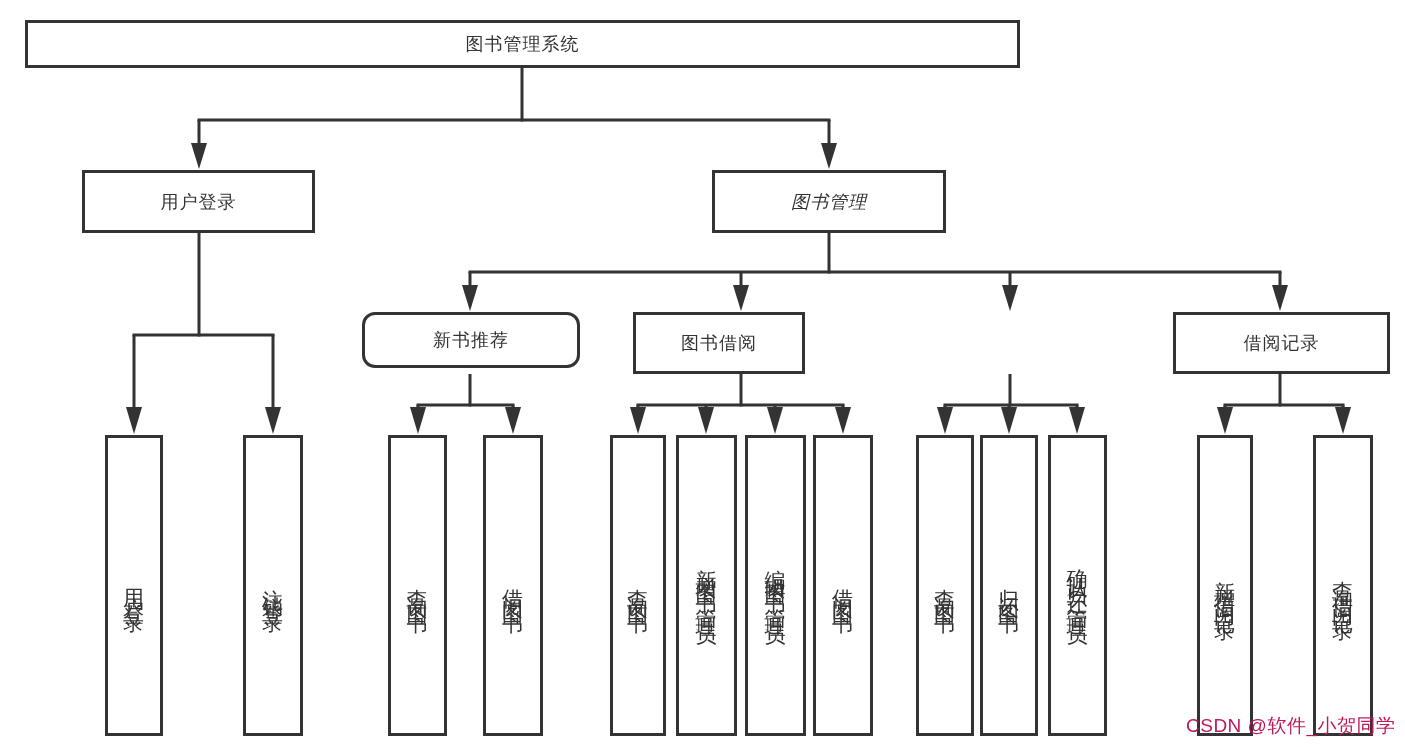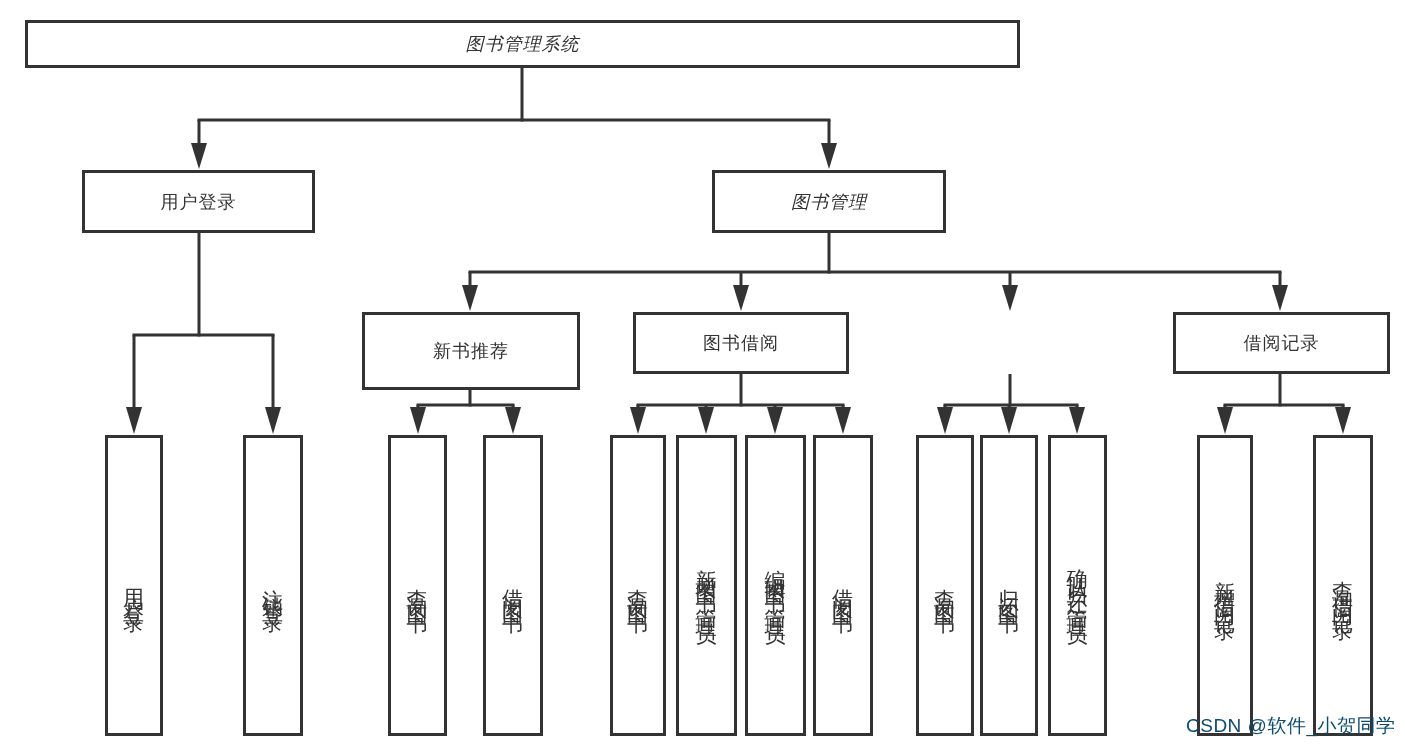--- a/index.html
+++ b/index.html
@@ -36,31 +36,31 @@
     font-size: 21px;
     letter-spacing: 8px;
     line-height: 1;
     padding-top: 4px;
   }
   .watermark {
     position: absolute;
     left: 1186px;
     top: 713px;
     font-size: 19px;
-    color: #0c4a6e;
+    color: #be185d;
     z-index: 5;
     white-space: nowrap;
     letter-spacing: 0.5px;
   }
   
-  #n-root   { left: 25px;  top: 20px;  width: 995px; height: 48px; font-style: italic; }
+  #n-root   { left: 25px;  top: 20px;  width: 995px; height: 48px; }
   #n-login  { left: 82px;  top: 170px; width: 233px; height: 63px; }
   #n-mgmt   { left: 712px; top: 170px; width: 234px; height: 63px; font-style: italic; }
-  #n-rec    { left: 362px; top: 312px; width: 218px; height: 78px; }
-  #n-borrow { left: 633px; top: 312px; width: 216px; height: 62px; }
+  #n-rec    { left: 362px; top: 312px; width: 218px; height: 56px; border-radius: 13px; }
+  #n-borrow { left: 633px; top: 312px; width: 172px; height: 62px; }
   #n-cur    { left: 902px; top: 312px; width: 215px; height: 62px; }
   #n-hist   { left: 1173px;top: 312px; width: 217px; height: 62px; }
   .leaf { top: 435px; height: 301px; }
   #l-g1a { left: 105px;  width: 58px; }
   #l-g1b { left: 243px;  width: 60px; }
   #l-g2a { left: 388px;  width: 59px; }
   #l-g2b { left: 483px;  width: 60px; }
   #l-g3a { left: 610px;  width: 56px; }
   #l-g3b { left: 676px;  width: 61px; }
   #l-g3c { left: 745px;  width: 61px; }

